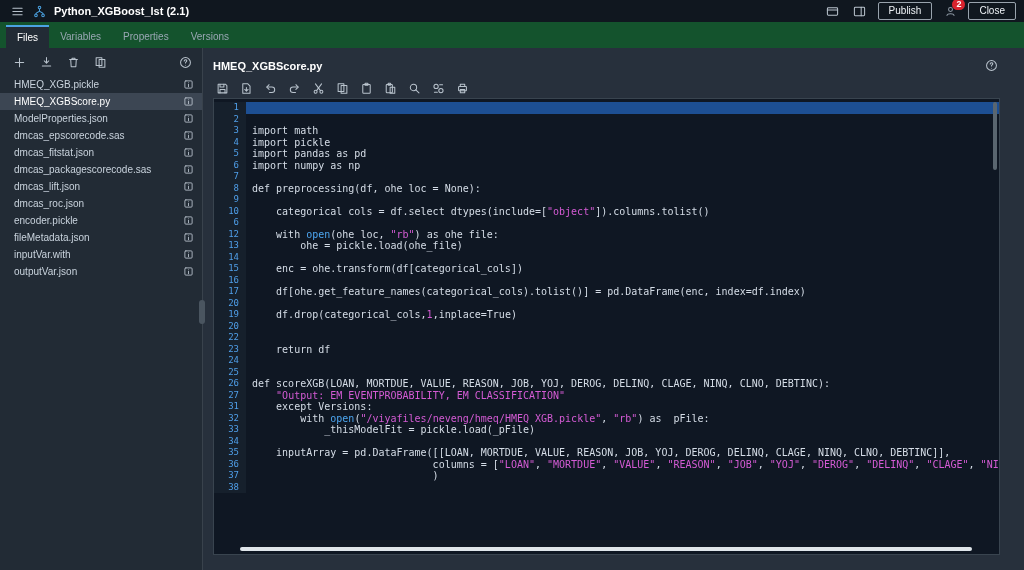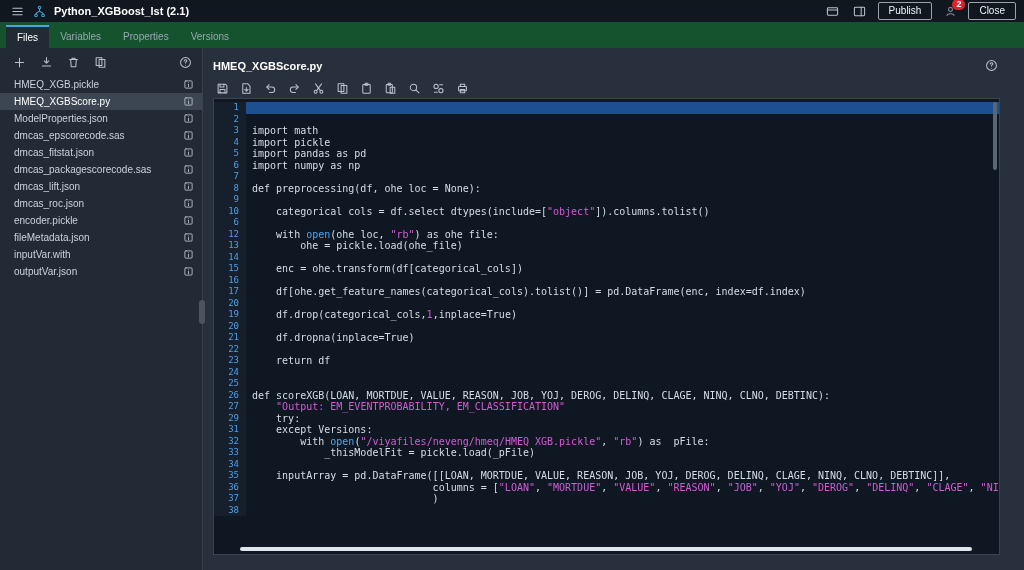--- a/index.html
+++ b/index.html
@@ -370,28 +370,26 @@
           <div class="code-line"><span class="gutter">6</span><span class="code-text"></span></div>
           <div class="code-line"><span class="gutter">12</span><span class="code-text"><span class="tok-p">    with </span><span class="tok-b">open</span><span class="tok-p">(ohe_loc, </span><span class="tok-s">"rb"</span><span class="tok-p">) as ohe_file:</span></span></div>
           <div class="code-line"><span class="gutter">13</span><span class="code-text"><span class="tok-p">        ohe = pickle.load(ohe_file)</span></span></div>
           <div class="code-line"><span class="gutter">14</span><span class="code-text"></span></div>
           <div class="code-line"><span class="gutter">15</span><span class="code-text"><span class="tok-p">    enc = ohe.transform(df[categorical_cols])</span></span></div>
           <div class="code-line"><span class="gutter">16</span><span class="code-text"></span></div>
           <div class="code-line"><span class="gutter">17</span><span class="code-text"><span class="tok-p">    df[ohe.get_feature_names(categorical_cols).tolist()] = pd.DataFrame(enc, index=df.index)</span></span></div>
           <div class="code-line"><span class="gutter">20</span><span class="code-text"></span></div>
           <div class="code-line"><span class="gutter">19</span><span class="code-text"><span class="tok-p">    df.drop(categorical_cols,</span><span class="tok-n">1</span><span class="tok-p">,inplace=True)</span></span></div>
           <div class="code-line"><span class="gutter">20</span><span class="code-text"></span></div>
-          <div class="code-line"><span class="gutter">21</span><span class="code-text"><span class="tok-p">    df.dropna(inplace=True)</span></span></div>
           <div class="code-line"><span class="gutter">22</span><span class="code-text"></span></div>
           <div class="code-line"><span class="gutter">23</span><span class="code-text"><span class="tok-p">    return df</span></span></div>
           <div class="code-line"><span class="gutter">24</span><span class="code-text"></span></div>
           <div class="code-line"><span class="gutter">25</span><span class="code-text"></span></div>
           <div class="code-line"><span class="gutter">26</span><span class="code-text"><span class="tok-p">def scoreXGB(LOAN, MORTDUE, VALUE, REASON, JOB, YOJ, DEROG, DELINQ, CLAGE, NINQ, CLNO, DEBTINC):</span></span></div>
           <div class="code-line"><span class="gutter">27</span><span class="code-text"><span class="tok-p">    </span><span class="tok-s">"Output: EM_EVENTPROBABILITY, EM_CLASSIFICATION"</span></span></div>
-          <div class="code-line"><span class="gutter">29</span><span class="code-text"><span class="tok-p">    try:</span></span></div>
           <div class="code-line"><span class="gutter">31</span><span class="code-text"><span class="tok-p">    except Versions:</span></span></div>
           <div class="code-line"><span class="gutter">32</span><span class="code-text"><span class="tok-p">        with </span><span class="tok-b">open</span><span class="tok-p">(</span><span class="tok-s">"/viyafiles/neveng/hmeq/HMEQ_XGB.pickle"</span><span class="tok-p">, </span><span class="tok-s">"rb"</span><span class="tok-p">) as _pFile:</span></span></div>
           <div class="code-line"><span class="gutter">33</span><span class="code-text"><span class="tok-p">            _thisModelFit = pickle.load(_pFile)</span></span></div>
           <div class="code-line"><span class="gutter">34</span><span class="code-text"></span></div>
           <div class="code-line"><span class="gutter">35</span><span class="code-text"><span class="tok-p">    inputArray = pd.DataFrame([[LOAN, MORTDUE, VALUE, REASON, JOB, YOJ, DEROG, DELINQ, CLAGE, NINQ, CLNO, DEBTINC]],</span></span></div>
           <div class="code-line"><span class="gutter">36</span><span class="code-text"><span class="tok-p">                              columns = [</span><span class="tok-s">"LOAN"</span><span class="tok-p">, </span><span class="tok-s">"MORTDUE"</span><span class="tok-p">, </span><span class="tok-s">"VALUE"</span><span class="tok-p">, </span><span class="tok-s">"REASON"</span><span class="tok-p">, </span><span class="tok-s">"JOB"</span><span class="tok-p">, </span><span class="tok-s">"YOJ"</span><span class="tok-p">, </span><span class="tok-s">"DEROG"</span><span class="tok-p">, </span><span class="tok-s">"DELINQ"</span><span class="tok-p">, </span><span class="tok-s">"CLAGE"</span><span class="tok-p">, </span><span class="tok-s">"NINQ"</span></span></div>
           <div class="code-line"><span class="gutter">37</span><span class="code-text"><span class="tok-p">                              )</span></span></div>
           <div class="code-line"><span class="gutter">38</span><span class="code-text"></span></div>
         </div>
       <div class="hscroll">

